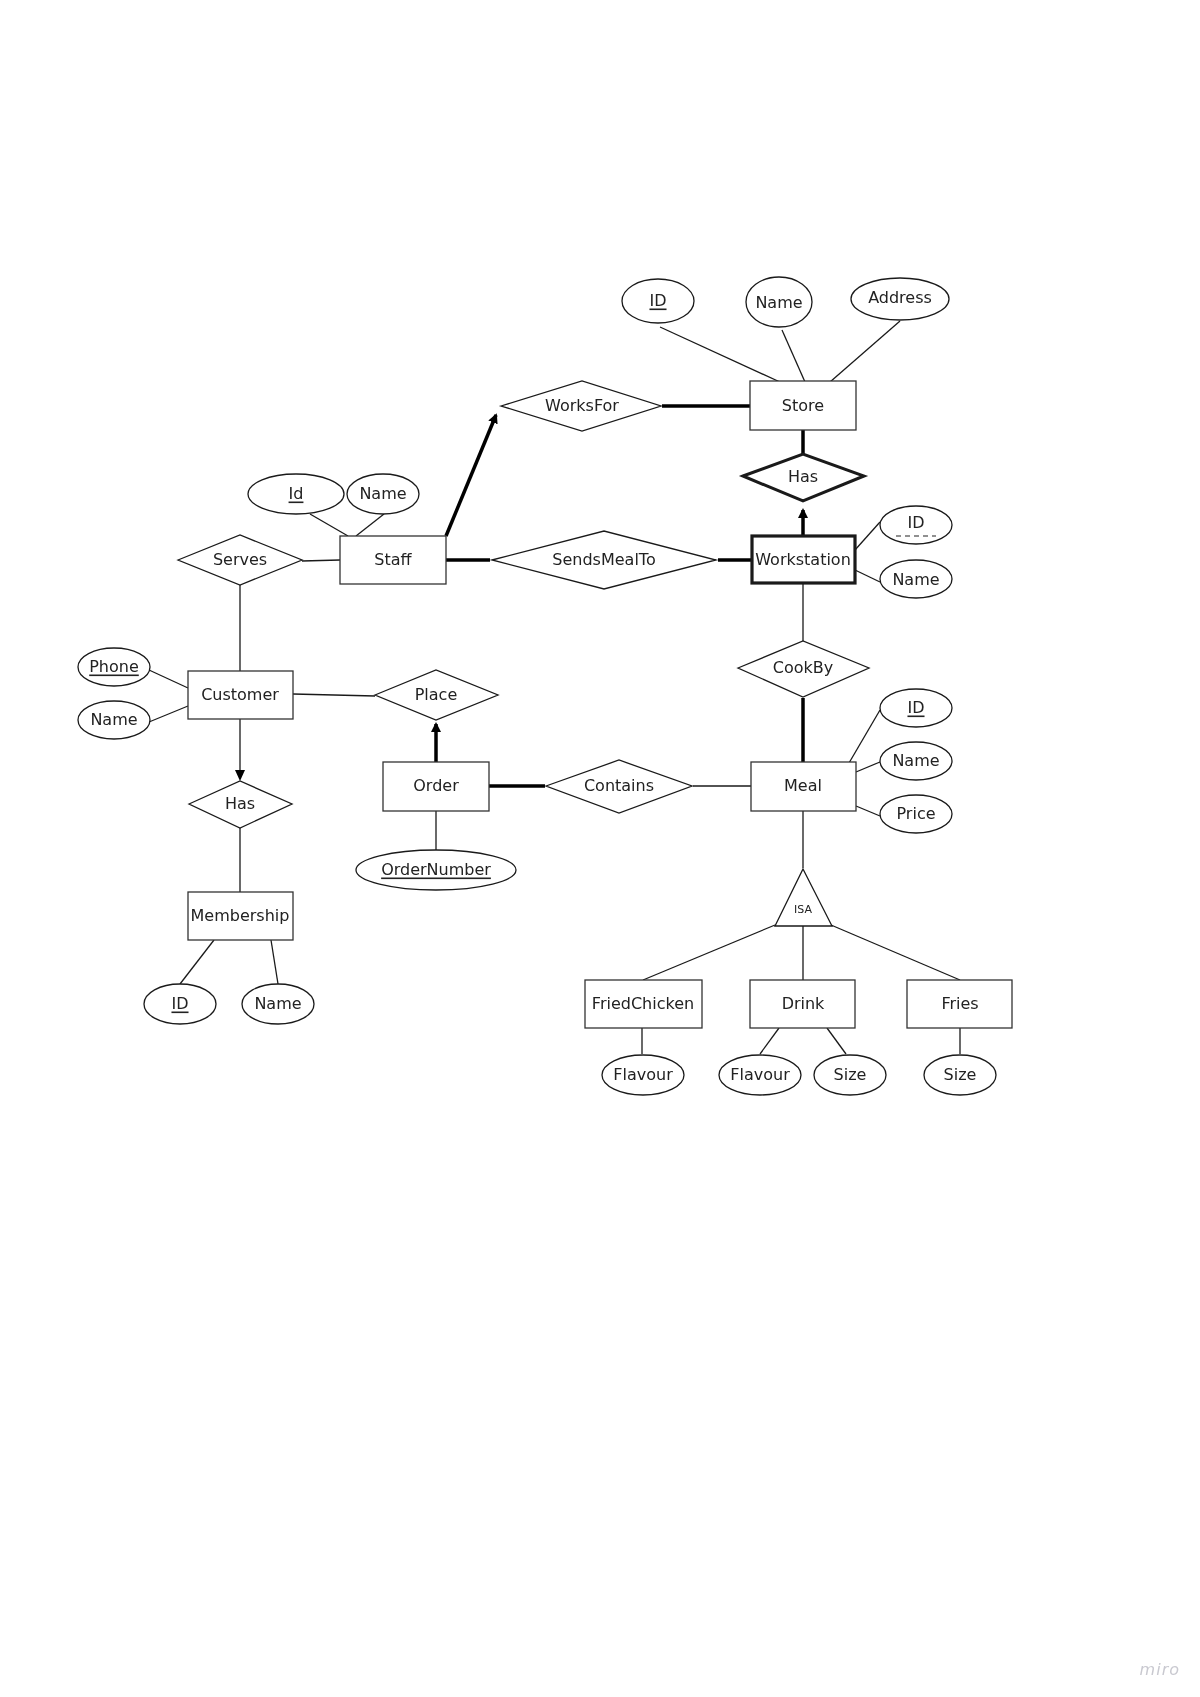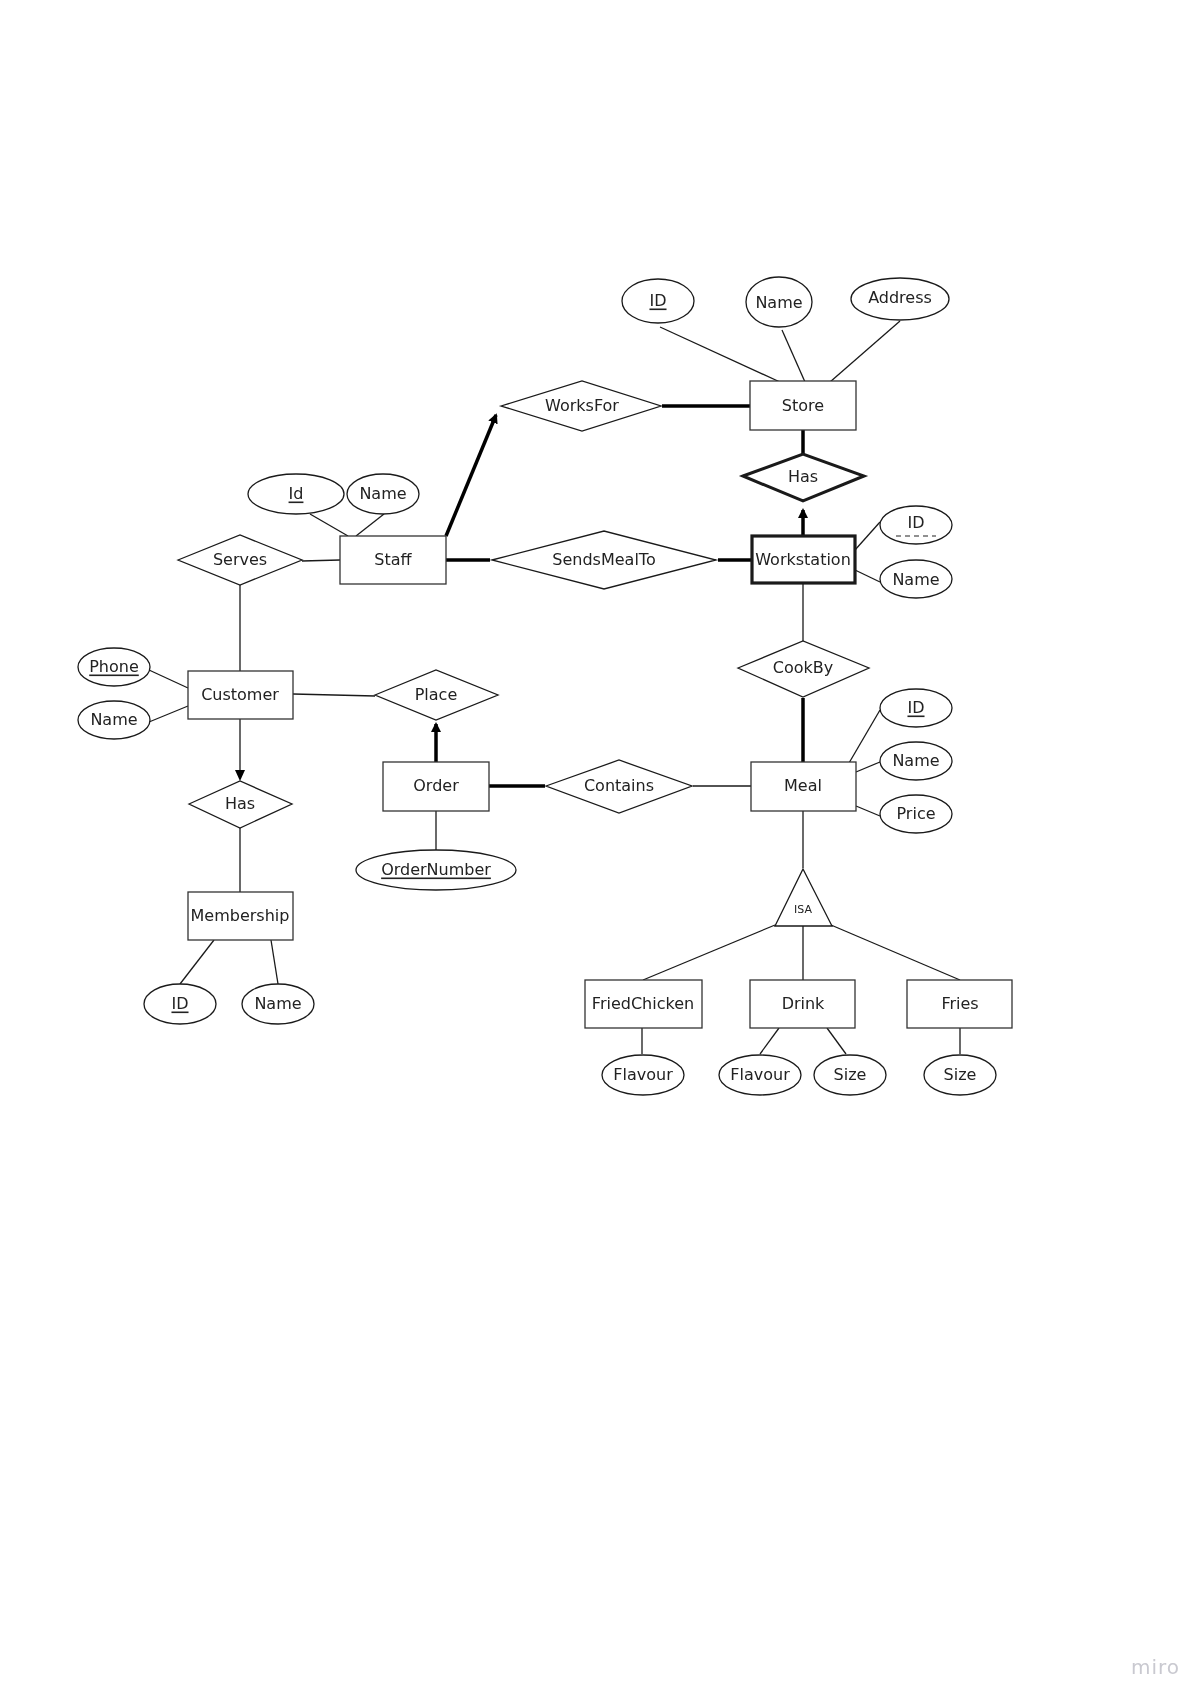--- a/index.html
+++ b/index.html
@@ -7,21 +7,21 @@
   svg { position: absolute; left: 0; top: 0; }
   .ln { stroke: #1a1a1a; stroke-width: 1.3; fill: none; }
   .thick { stroke: #000; stroke-width: 3.5; fill: none; }
   .ent { fill: #fff; stroke: #333; stroke-width: 1.3; }
   .ent-weak { fill: #fff; stroke: #1a1a1a; stroke-width: 3.2; }
   .rel { fill: #fff; stroke: #1a1a1a; stroke-width: 1.3; }
   .rel-ident { fill: #fff; stroke: #1a1a1a; stroke-width: 3; }
   .attr { fill: #fff; stroke: #1a1a1a; stroke-width: 1.3; }
   text { font-family: "DejaVu Sans", sans-serif; font-size: 16px; fill: #222; text-anchor: middle; dominant-baseline: central; }
   .small { font-size: 11px; }
-  .wm { position: absolute; right: 20px; bottom: 18px; font-family: "DejaVu Sans", sans-serif; font-size: 20px; color: #c9c9d0; letter-spacing: 1px; }
+  .wm { position: absolute; right: 20px; bottom: 18px; font-family: "DejaVu Sans", sans-serif; font-size: 16px; color: #c9c9d0; letter-spacing: 1px; font-style: italic; }
 </style>
 </head>
 <body>
 
 <svg width="1200" height="1697" viewBox="0 0 1200 1697">
   <defs>
     <marker id="arrBig" markerWidth="10" markerHeight="10" refX="8" refY="5" orient="auto" markerUnits="userSpaceOnUse" viewBox="0 0 10 10">
       <path d="M0,0 L10,5 L0,10 Z" fill="#000"></path>
     </marker>
   </defs>

